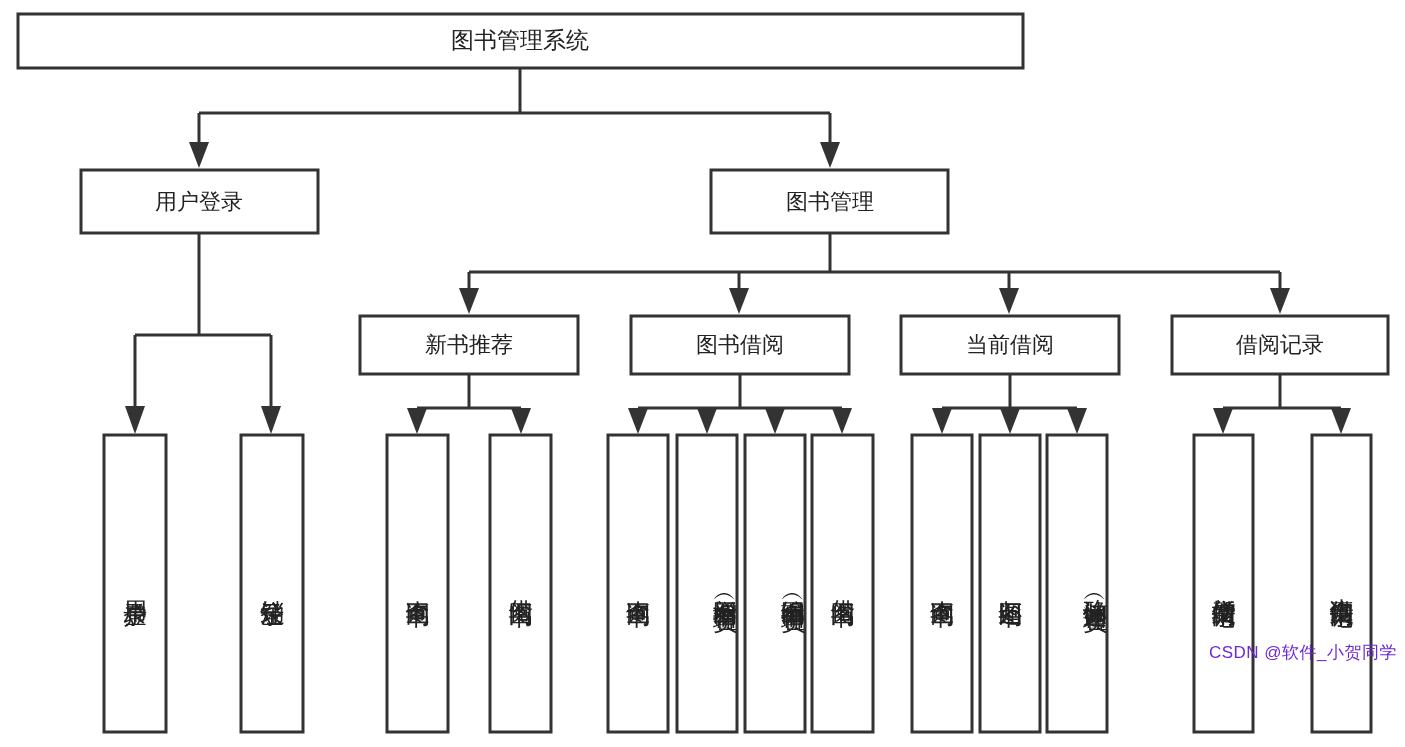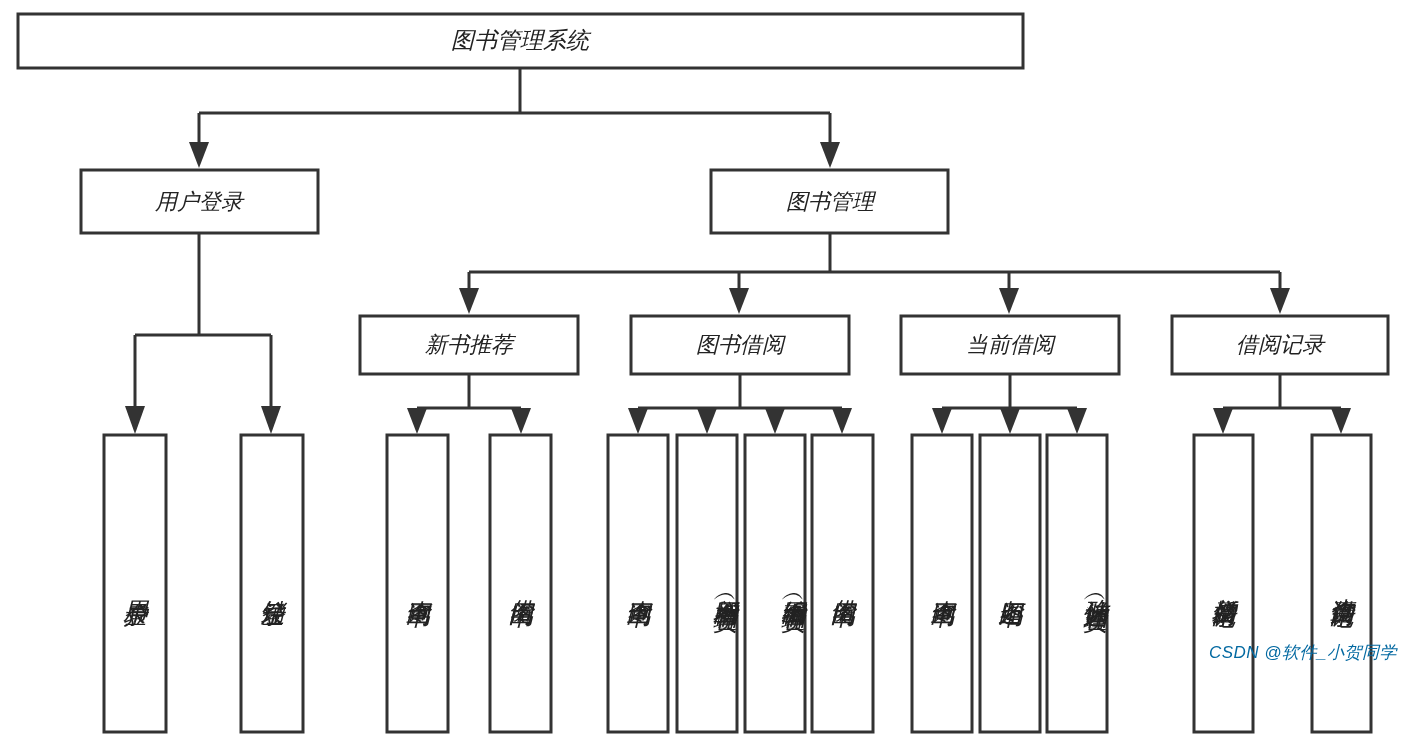--- a/index.html
+++ b/index.html
@@ -11,21 +11,20 @@
     width: 1405px;
     height: 747px;
     font-family: "Liberation Sans", "DejaVu Sans", sans-serif;
     overflow: hidden;
     position: relative;
   }
   #diagram-root {
     position: relative;
     width: 1405px;
     height: 670px;
-    font-style: italic;
   }
   svg.diagram-canvas {
     position: absolute;
     top: 0;
     left: 0;
     width: 1405px;
     height: 747px;
   }
   .node-box {
     fill: #ffffff;
@@ -71,21 +70,21 @@
     text-align: center;
     white-space: nowrap;
     user-select: none;
   }
   .watermark {
     position: absolute;
     right: 8px;
     bottom: 6px;
     font-family: "Liberation Sans", "DejaVu Sans", sans-serif;
     font-size: 17px;
-    color: #0369a1;
+    color: #6d28d9;
     letter-spacing: 0.5px;
     white-space: nowrap;
   }
 </style>
 </head>
 <body>
 
 <div id="diagram-root">
 
   <svg class="diagram-canvas" viewBox="0 0 1405 747">

